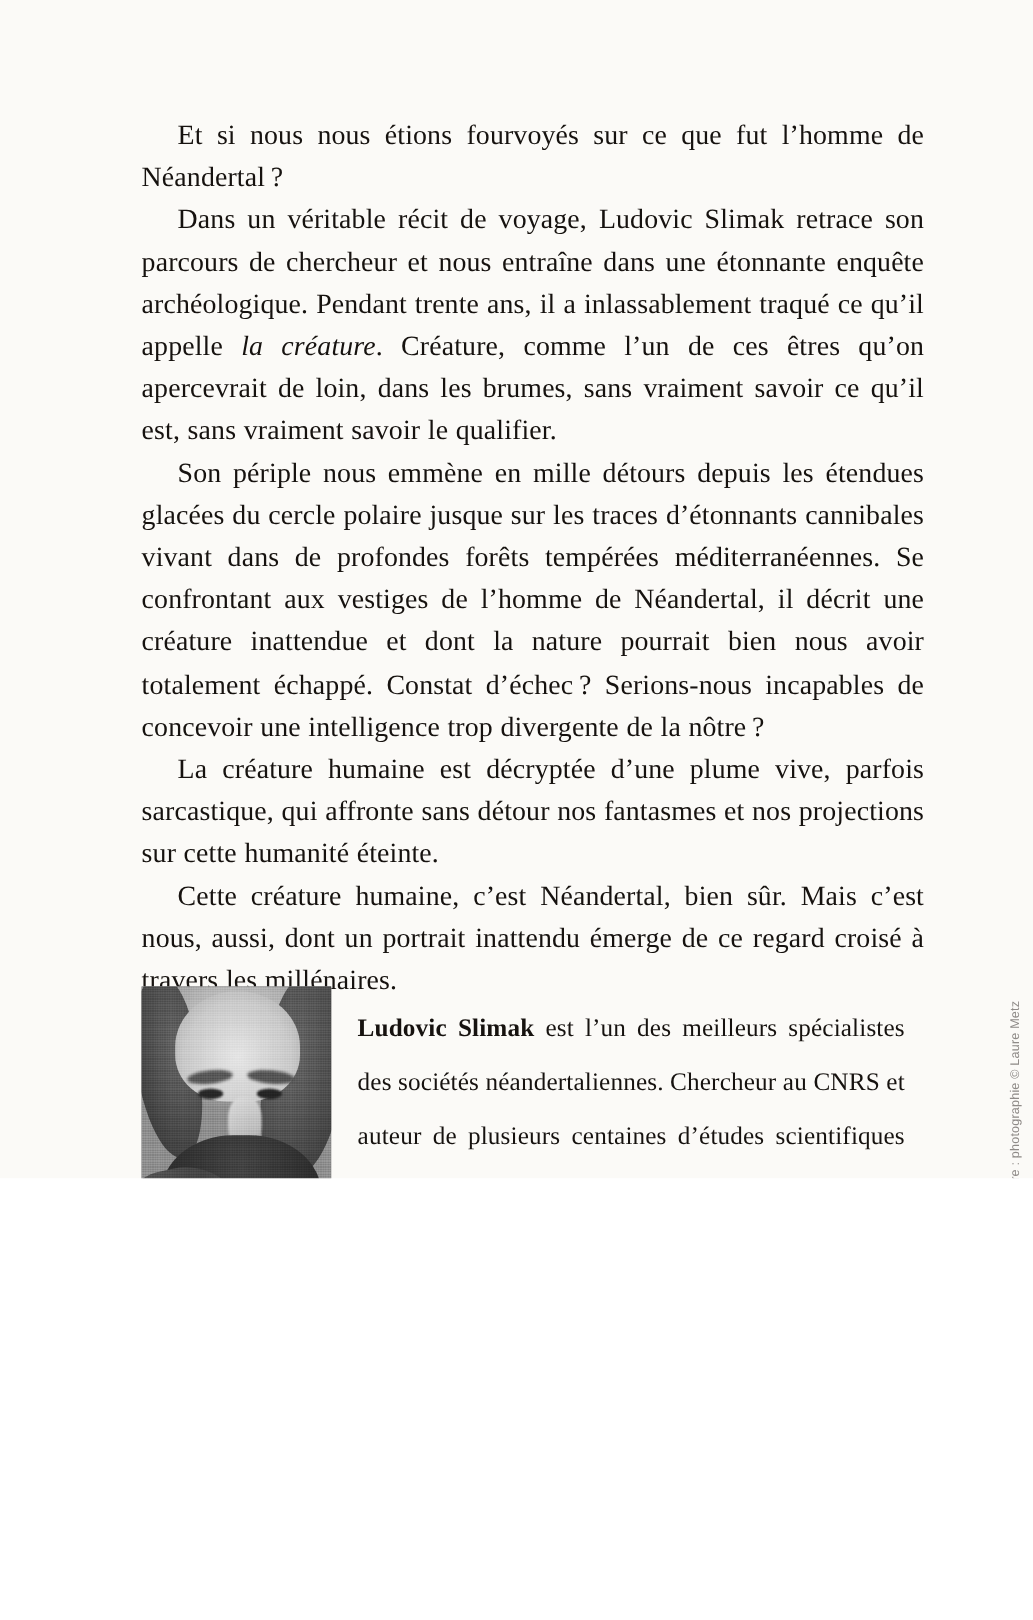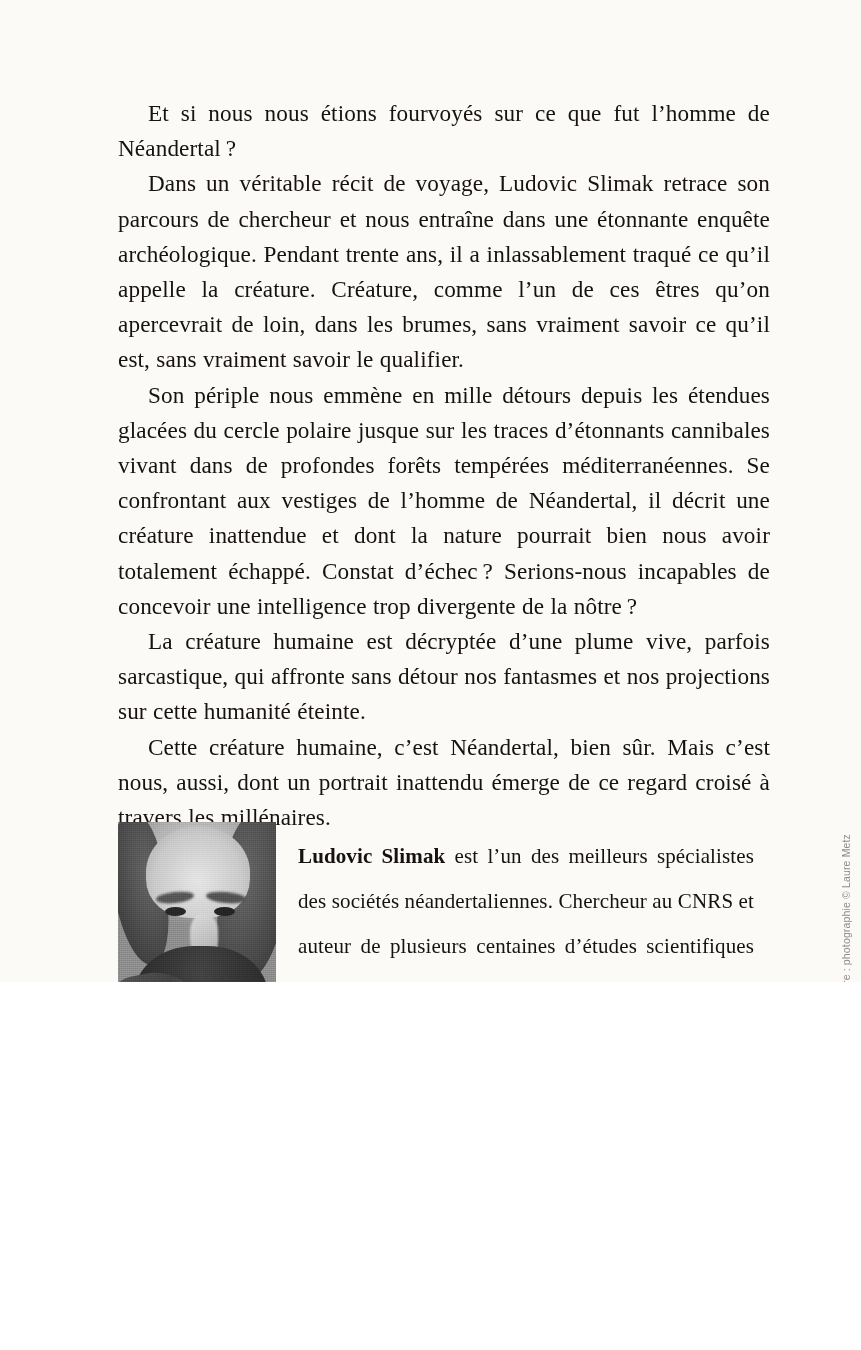--- a/index.html
+++ b/index.html
@@ -28,20 +28,21 @@
     margin: 0;
     font-size: 23.2px;
     line-height: 35.2px;
     text-align: justify;
     text-indent: 30px;
     letter-spacing: 0.12px;
     word-spacing: 0.4px;
     -webkit-font-smoothing: antialiased;
   }
   .blurb p .ital {
+    font-style: italic;
     margin-top: 30px;
   }
 
   
   .bio-block {
     position: absolute;
     left: 118px;
     top: 818px;
     width: 652px;
   }

